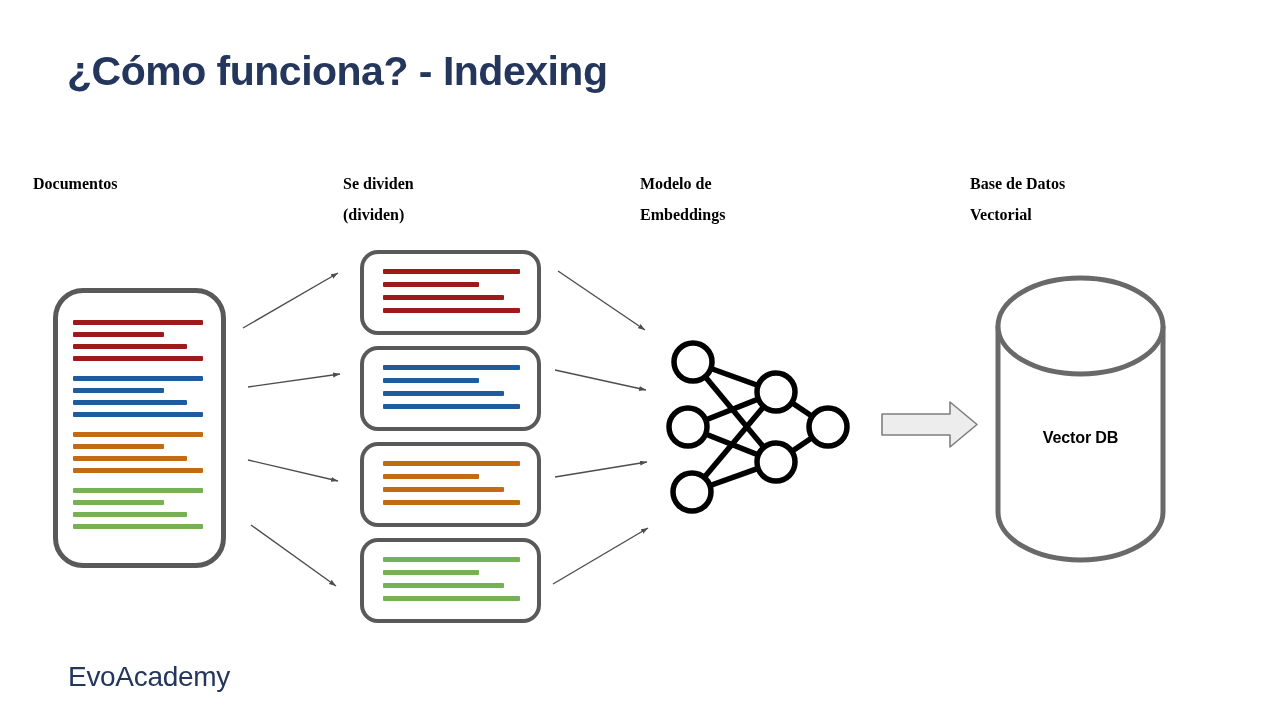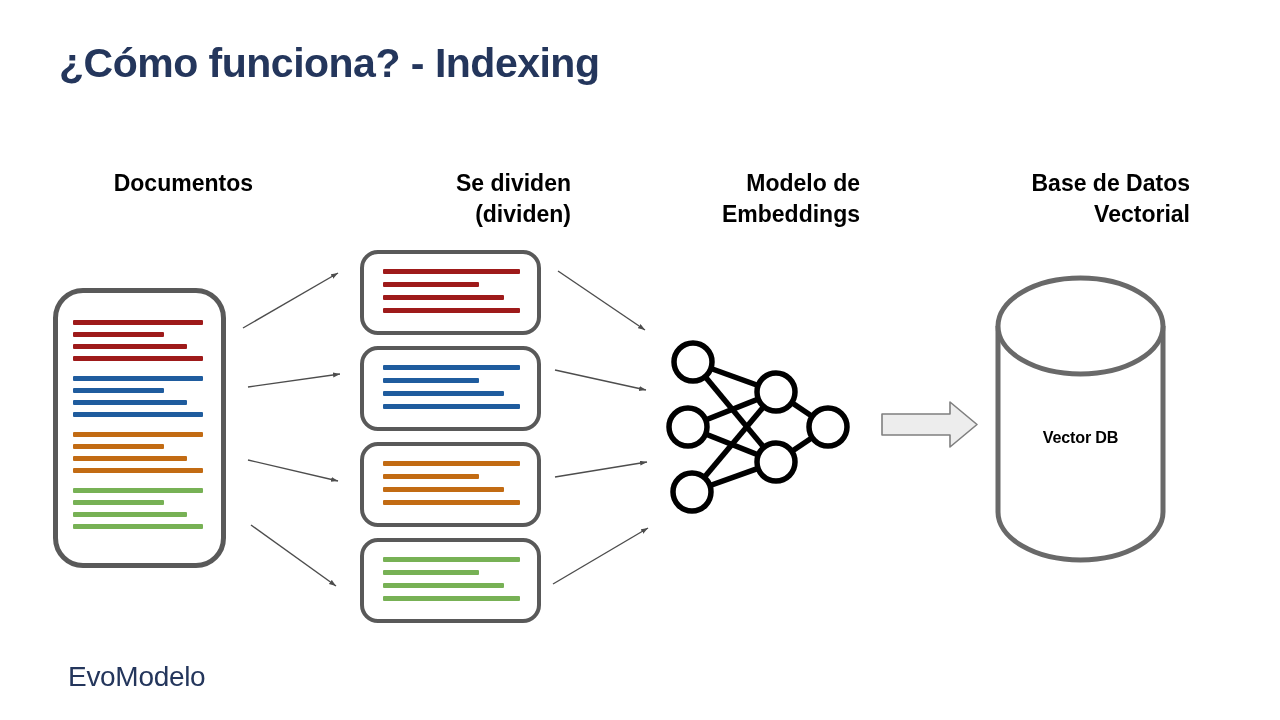--- a/index.html
+++ b/index.html
@@ -1,30 +1,30 @@
 <!DOCTYPE html>
 <html style="--navy: #24365C; --label_black: #000000; --outline: #595959; --connector: #4D4D4D; --nn_black: #000000; --red: #9E1A1A; --blue: #1F5C9E; --orange: #C26B13; --green: #77B155; --big_arrow_fill: #EDEDED; --big_arrow_border: #7F7F7F; --cylinder_outline: #696969;"><head>
 <meta charset="utf-8">
 <style>
   html,body { margin:0; padding:0; background:#fff; }
   .stage {
     position:relative; width:1280px; height:720px; background:#fff;
     font-family:"Liberation Sans", sans-serif; overflow:hidden;
   }
   .title {
-    position:absolute; left:55px; top:36px; margin:4px;
+    position:absolute; left:55px; top:36px; margin:12px;
     font-size:41px; font-weight:bold; letter-spacing:-0.5px;
     color:var(--navy);
   }
   .col-label {
-    position:absolute; top:168px; width:220px; text-align:right;
-    font-size:23px; font-weight:bold; line-height:31px; color:var(--label_black);
+    position:absolute; top:168px; width:220px; text-align:left;
+    font-size:16px; font-weight:bold; line-height:31px; color:var(--label_black);font-family:Liberation Serif, serif;
   }
   #lbl-documents  { left:33px;  }
-  #lbl-chunks     { left:351px; }
+  #lbl-chunks     { left:343px; }
   #lbl-embeddings { left:640px; }
   #lbl-vectordb   { left:970px; }
 
   .doc-icon {
     position:absolute; left:53px; top:288px; width:173px; height:280px;
     box-sizing:border-box; border:5px solid var(--outline); border-radius:30px;
     background:#fff; padding:27px 18px 0 15px;
   }
   .line-group { margin-bottom:15px; }
   .tline { height:5px; margin-bottom:7px; border-radius:1px; }
@@ -180,16 +180,16 @@
 
     <g>
       <path class="cyl" d="M 998 326 L 998 512 A 82.5 48 0 0 0 1163 512 L 1163 326"></path>
       <ellipse class="cyl" cx="1080.5" cy="326" rx="82.5" ry="48"></ellipse>
     </g>
   </svg>
 
   <div class="vector-db-label">Vector DB</div>
 
   <div class="logo">
-    <span class="logo-bold">Evo</span><span>Modelo</span>
+    <span class="logo-bold">Evo</span><span>Academy</span>
   </div>
 
 </div>
 
 </body></html>

